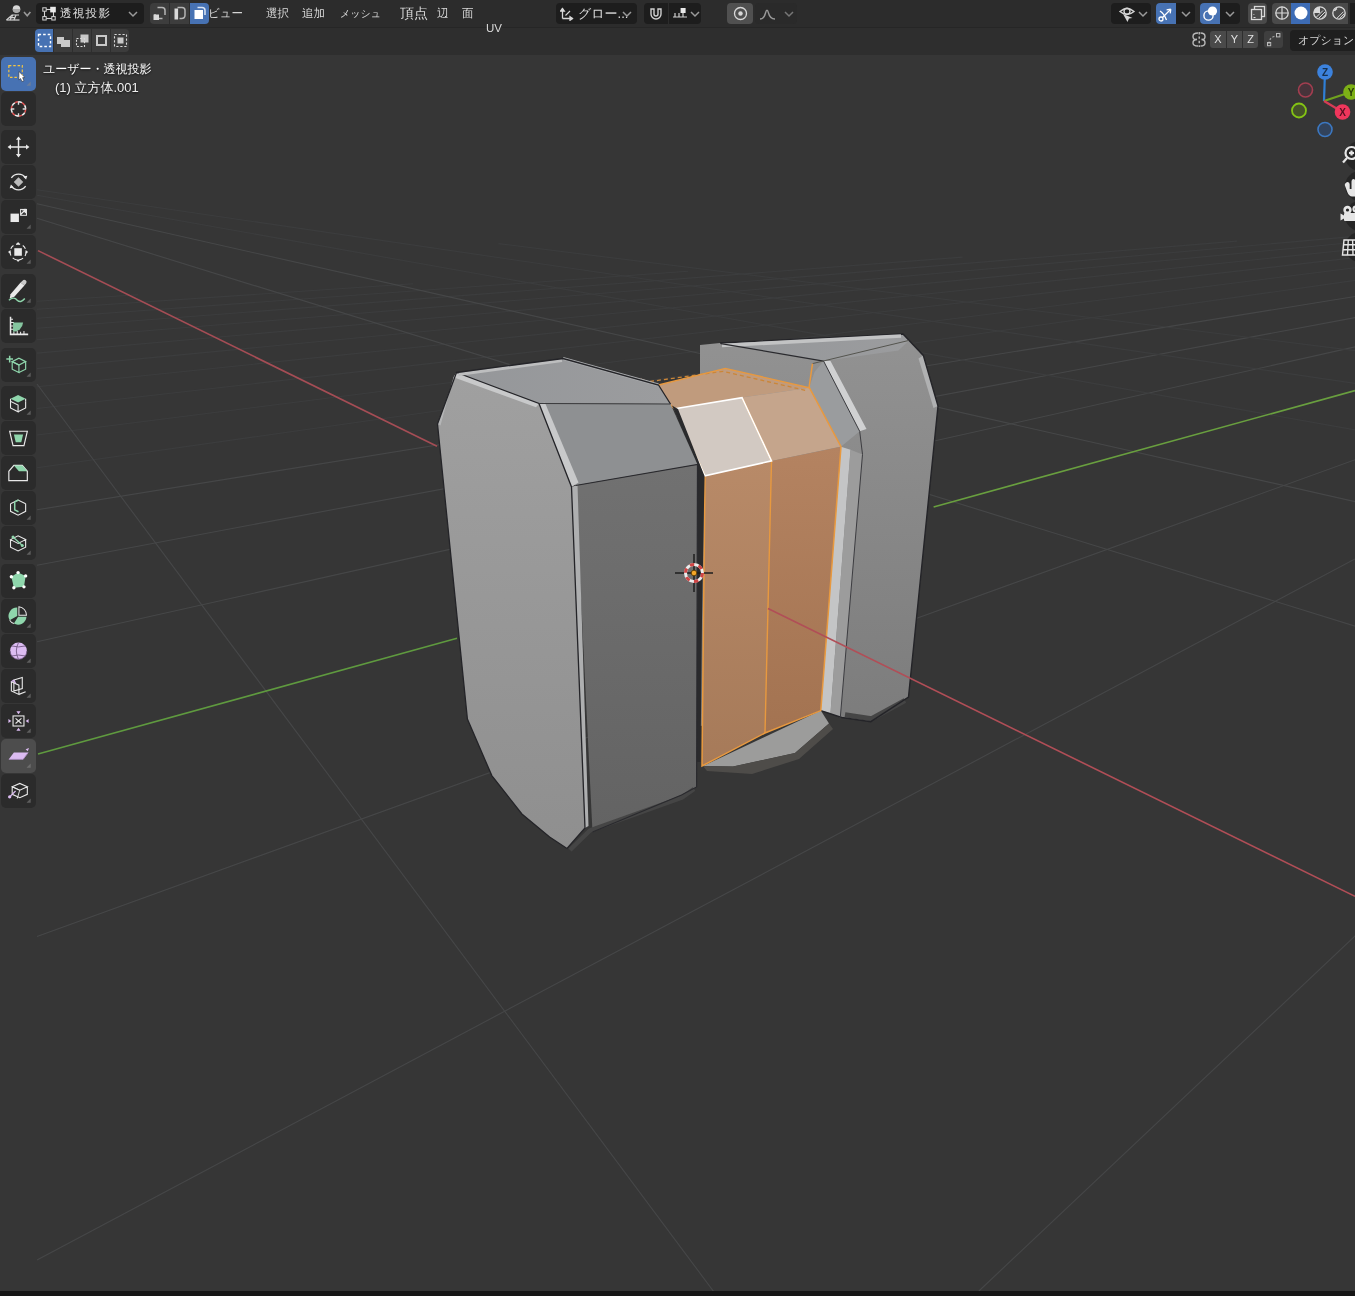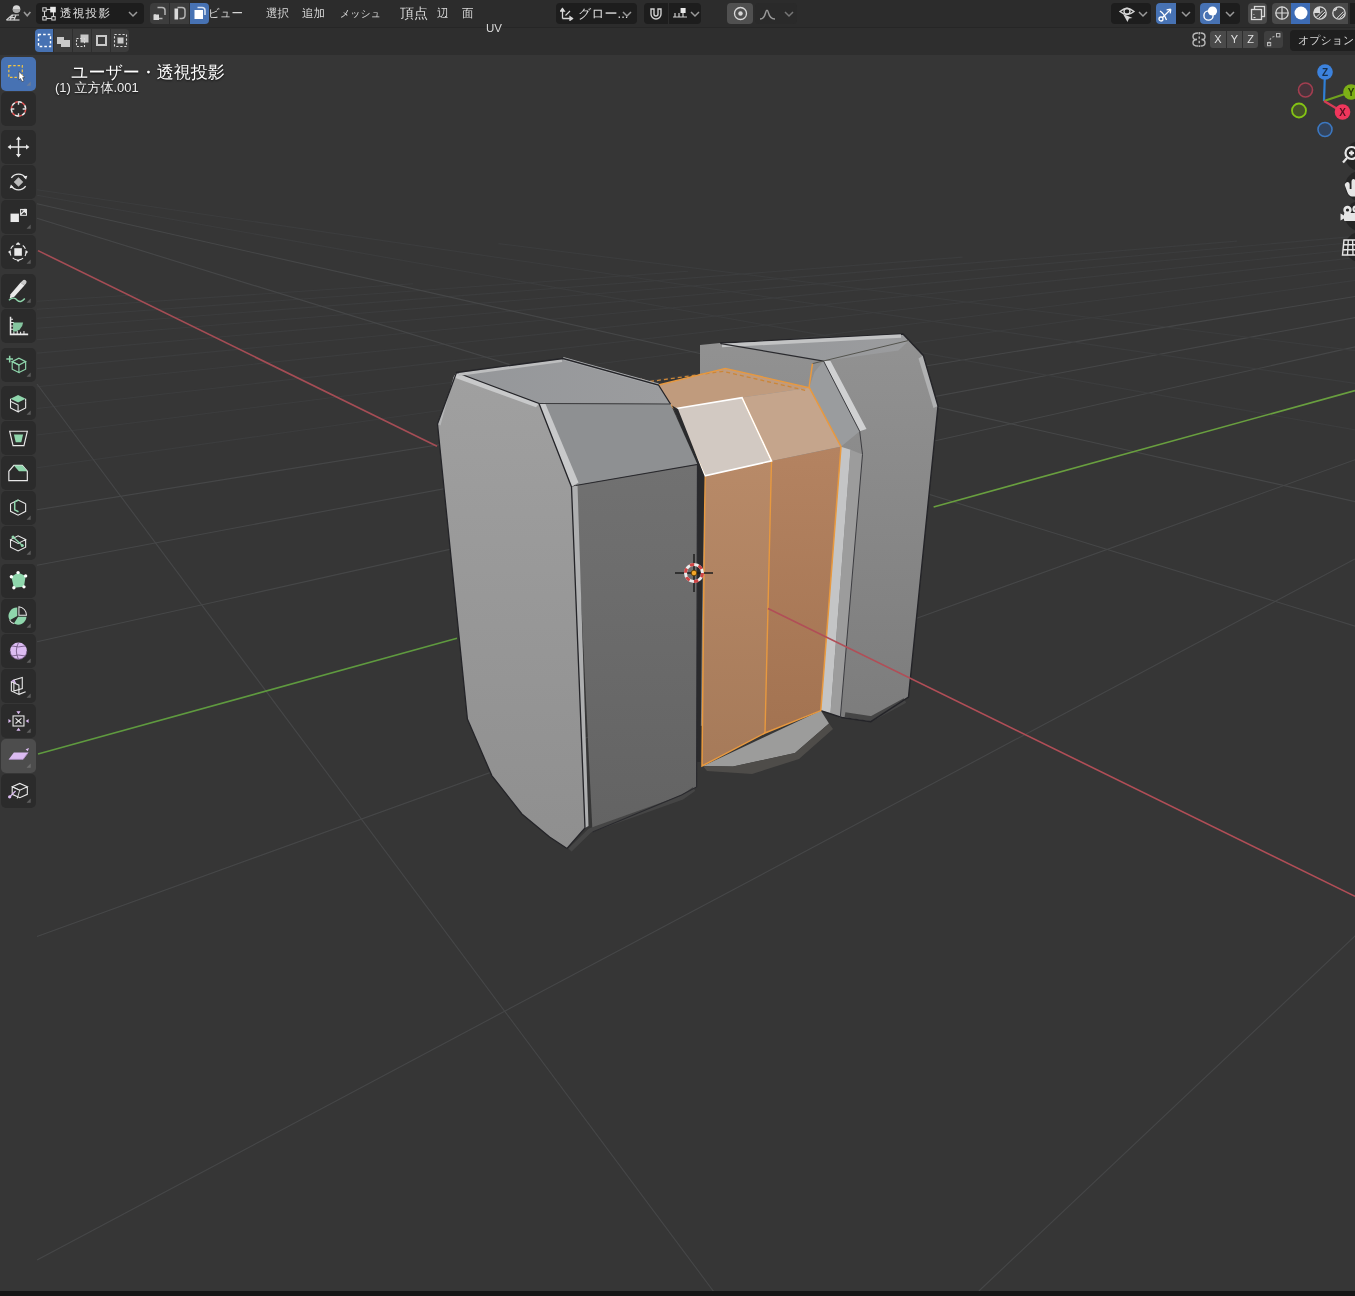--- a/index.html
+++ b/index.html
@@ -155,21 +155,21 @@
 <path d="M1344 215.5 l-3.5 -2 l0 7 l3.5 -2 z"></path>
 <circle cx="1347.5" cy="210" r="1.6" fill="#232323"></circle>
       <circle cx="1356" cy="209" r="1.4" fill="#232323"></circle>
 </g>
 <g stroke="#e6e6e6" stroke-width="1.4" fill="none">
 <path d="M1344 240 l13 0 l1.5 15 l-16 0 z M1348.3 240 l-0.8 15 M1352.6 240 l0.4 15 M1343.5 244.8 l14.4 0 M1343 249.8 l15.4 0"></path>
 </g>
 
 </svg>
 <div class="abs bottom"></div>
-<div class="abs" style="left:71px;top:61px;color:#fff;font-size:17px;text-shadow:0 1px 2px rgba(0,0,0,.7)">ユーザー・透視投影</div>
+<div class="abs" style="left:43px;top:61px;color:#fff;font-size:12px;text-shadow:0 1px 2px rgba(0,0,0,.7)">ユーザー・透視投影</div>
 <div class="abs" style="left:55px;top:79px;color:#f0f0f0;font-size:13px;text-shadow:0 1px 2px rgba(0,0,0,.7)">(1) 立方体.001</div>
 
 <div class="abs" style="left:0;top:0;width:1355px;height:27px;background:#2c2c2c"></div>
 <div class="abs" style="left:0;top:27px;width:1355px;height:28px;background:#2e2e2e;border-top:1px solid #262626"></div>
 
 <svg class="abs" style="left:4px;top:3px" width="28" height="21" viewBox="0 0 28 21">
  <g stroke="#d0d0d0" stroke-width="1.2" fill="none">
   <path d="M2.5 17 L8 12 L15 12"></path>
   <path d="M2.5 17 L15.5 17"></path>
   <path d="M5.5 14.7 L11 14.7 M8.8 12 L6 17 M12 12 L10 17"></path>

